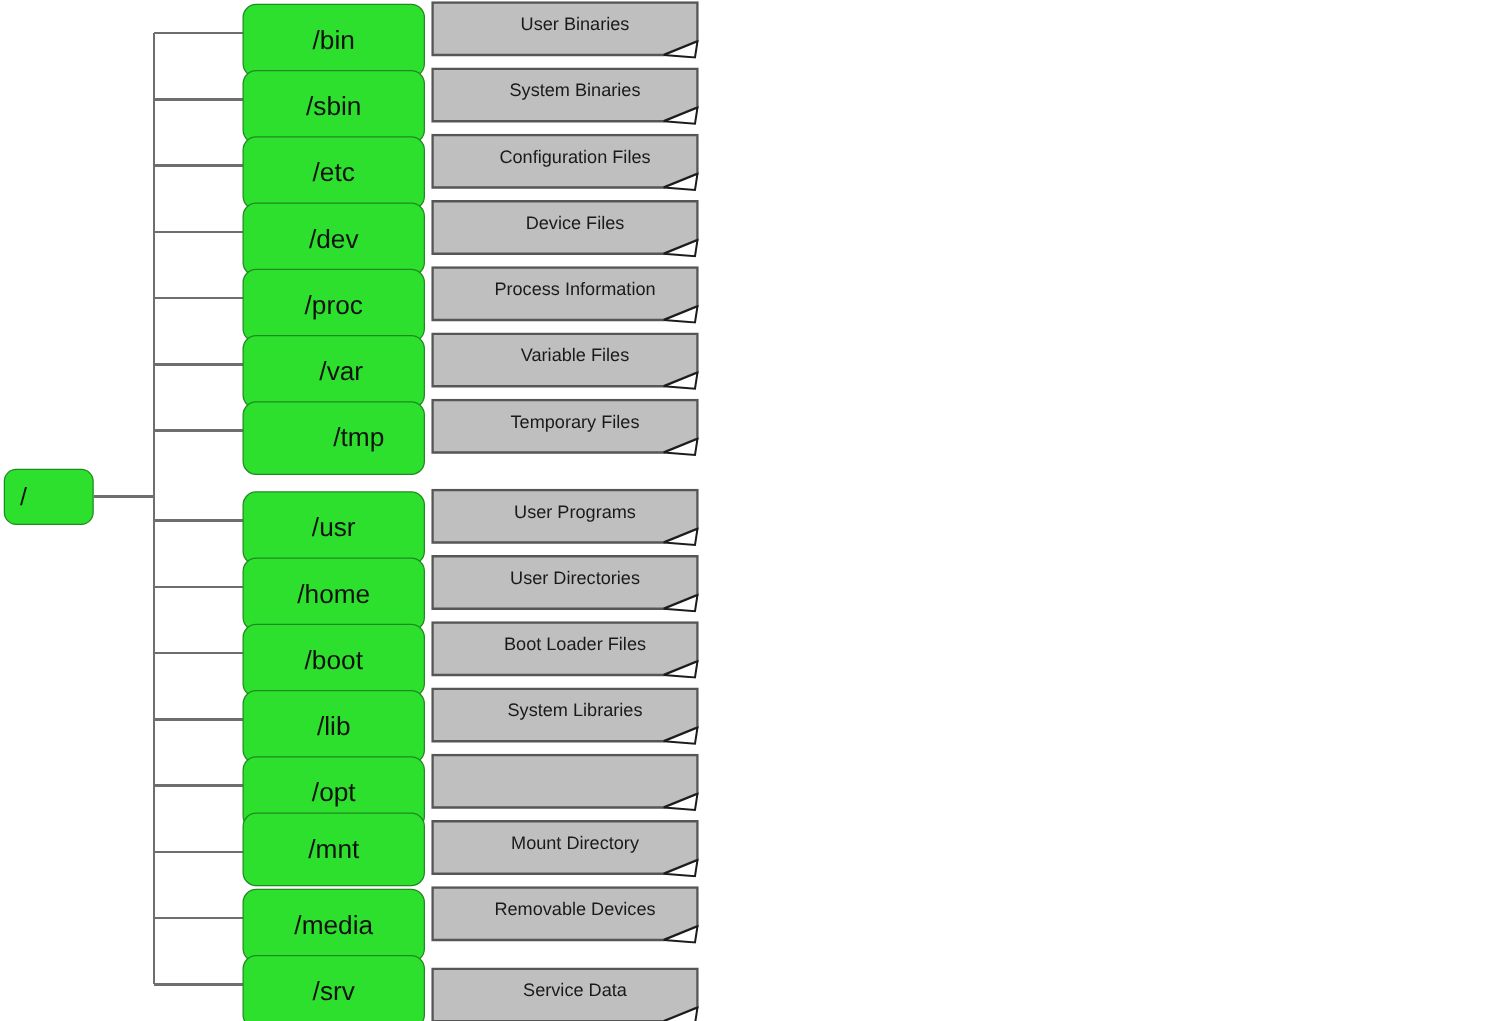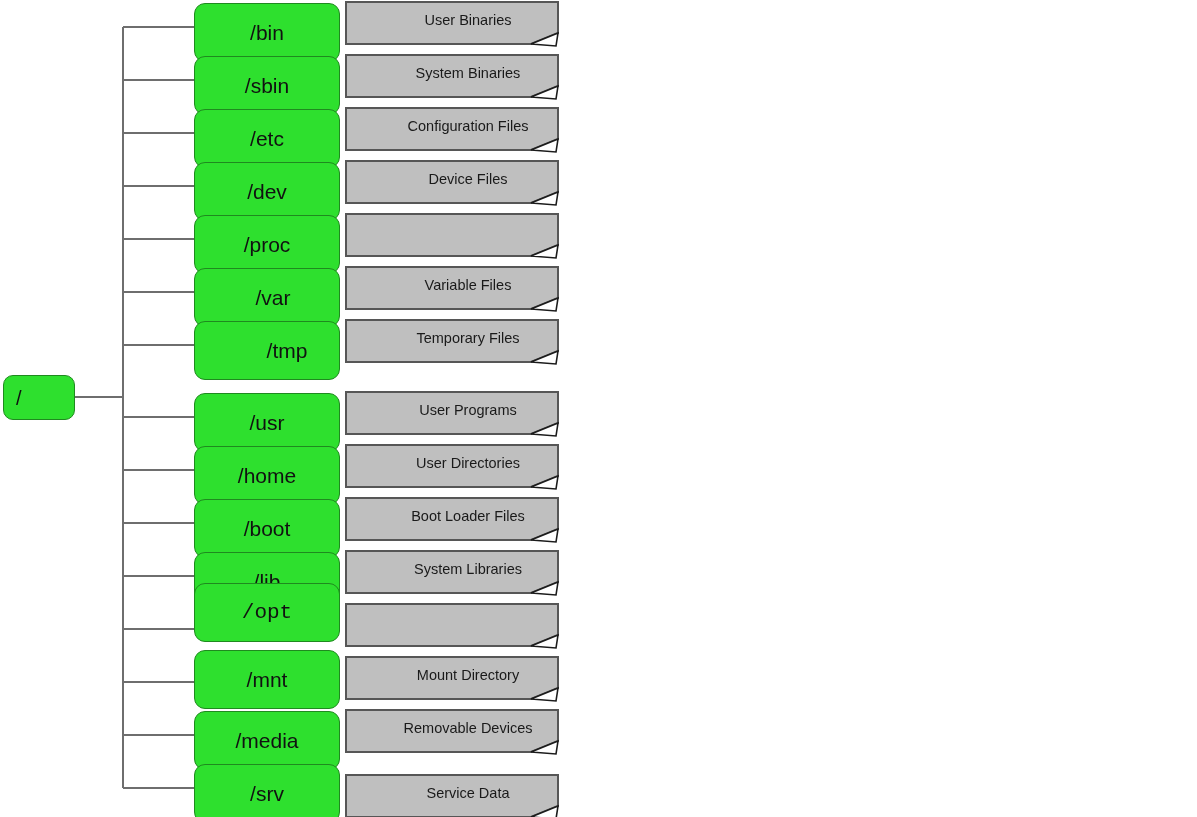--- a/index.html
+++ b/index.html
@@ -94,21 +94,21 @@
     stroke: #565656;
     stroke-width: 2;
   }
   .note .note-fold {
     fill: #ffffff;
     stroke: #1b1b1b;
     stroke-width: 1.6;
   }
   .note-label {
     position: absolute;
-    left: 8px;
+    left: 0;
     top: 0;
     width: 230px;
     height: 40px;
     display: flex;
     align-items: center;
     justify-content: center;
     font-size: 14.5px;
     color: #1a1a1a;
     line-height: 1;
     white-space: nowrap;
@@ -185,20 +185,21 @@
         <div class="note-label">Device Files</div>
       </div>
       <div class="node-dir" style="top: 215px;">
         <span>/proc</span>
       </div>
       <div class="note" style="top: 212.5px;">
         <svg viewBox="0 0 214 46" preserveAspectRatio="none">
           <path class="note-body" d="M1,1 L213,1 L213,32 L186,43 L1,43 Z"></path>
           <path class="note-fold" d="M186,43 L213,32 L211,45 Z"></path>
         </svg>
+        <div class="note-label">Process Information</div>
       </div>
       <div class="node-dir" style="top: 268px; padding-left: 12px;">
         <span>/var</span>
       </div>
       <div class="note" style="top: 265.5px;">
         <svg viewBox="0 0 214 46" preserveAspectRatio="none">
           <path class="note-body" d="M1,1 L213,1 L213,32 L186,43 L1,43 Z"></path>
           <path class="note-fold" d="M186,43 L213,32 L211,45 Z"></path>
         </svg>
         <div class="note-label">Variable Files</div>
@@ -246,21 +247,21 @@
       <div class="node-dir" style="top: 552px;">
         <span>/lib</span>
       </div>
       <div class="note" style="top: 549.5px;">
         <svg viewBox="0 0 214 46" preserveAspectRatio="none">
           <path class="note-body" d="M1,1 L213,1 L213,32 L186,43 L1,43 Z"></path>
           <path class="note-fold" d="M186,43 L213,32 L211,45 Z"></path>
         </svg>
         <div class="note-label">System Libraries</div>
       </div>
-      <div class="node-dir" style="top: 583px; font-family: Liberation Mono, monospace;">
+      <div class="node-dir" style="top: 605px;">
         <span>/opt</span>
       </div>
       <div class="note" style="top: 602.5px;">
         <svg viewBox="0 0 214 46" preserveAspectRatio="none">
           <path class="note-body" d="M1,1 L213,1 L213,32 L186,43 L1,43 Z"></path>
           <path class="note-fold" d="M186,43 L213,32 L211,45 Z"></path>
         </svg>
       </div>
       <div class="node-dir" style="top: 650px;">
         <span>/mnt</span>

